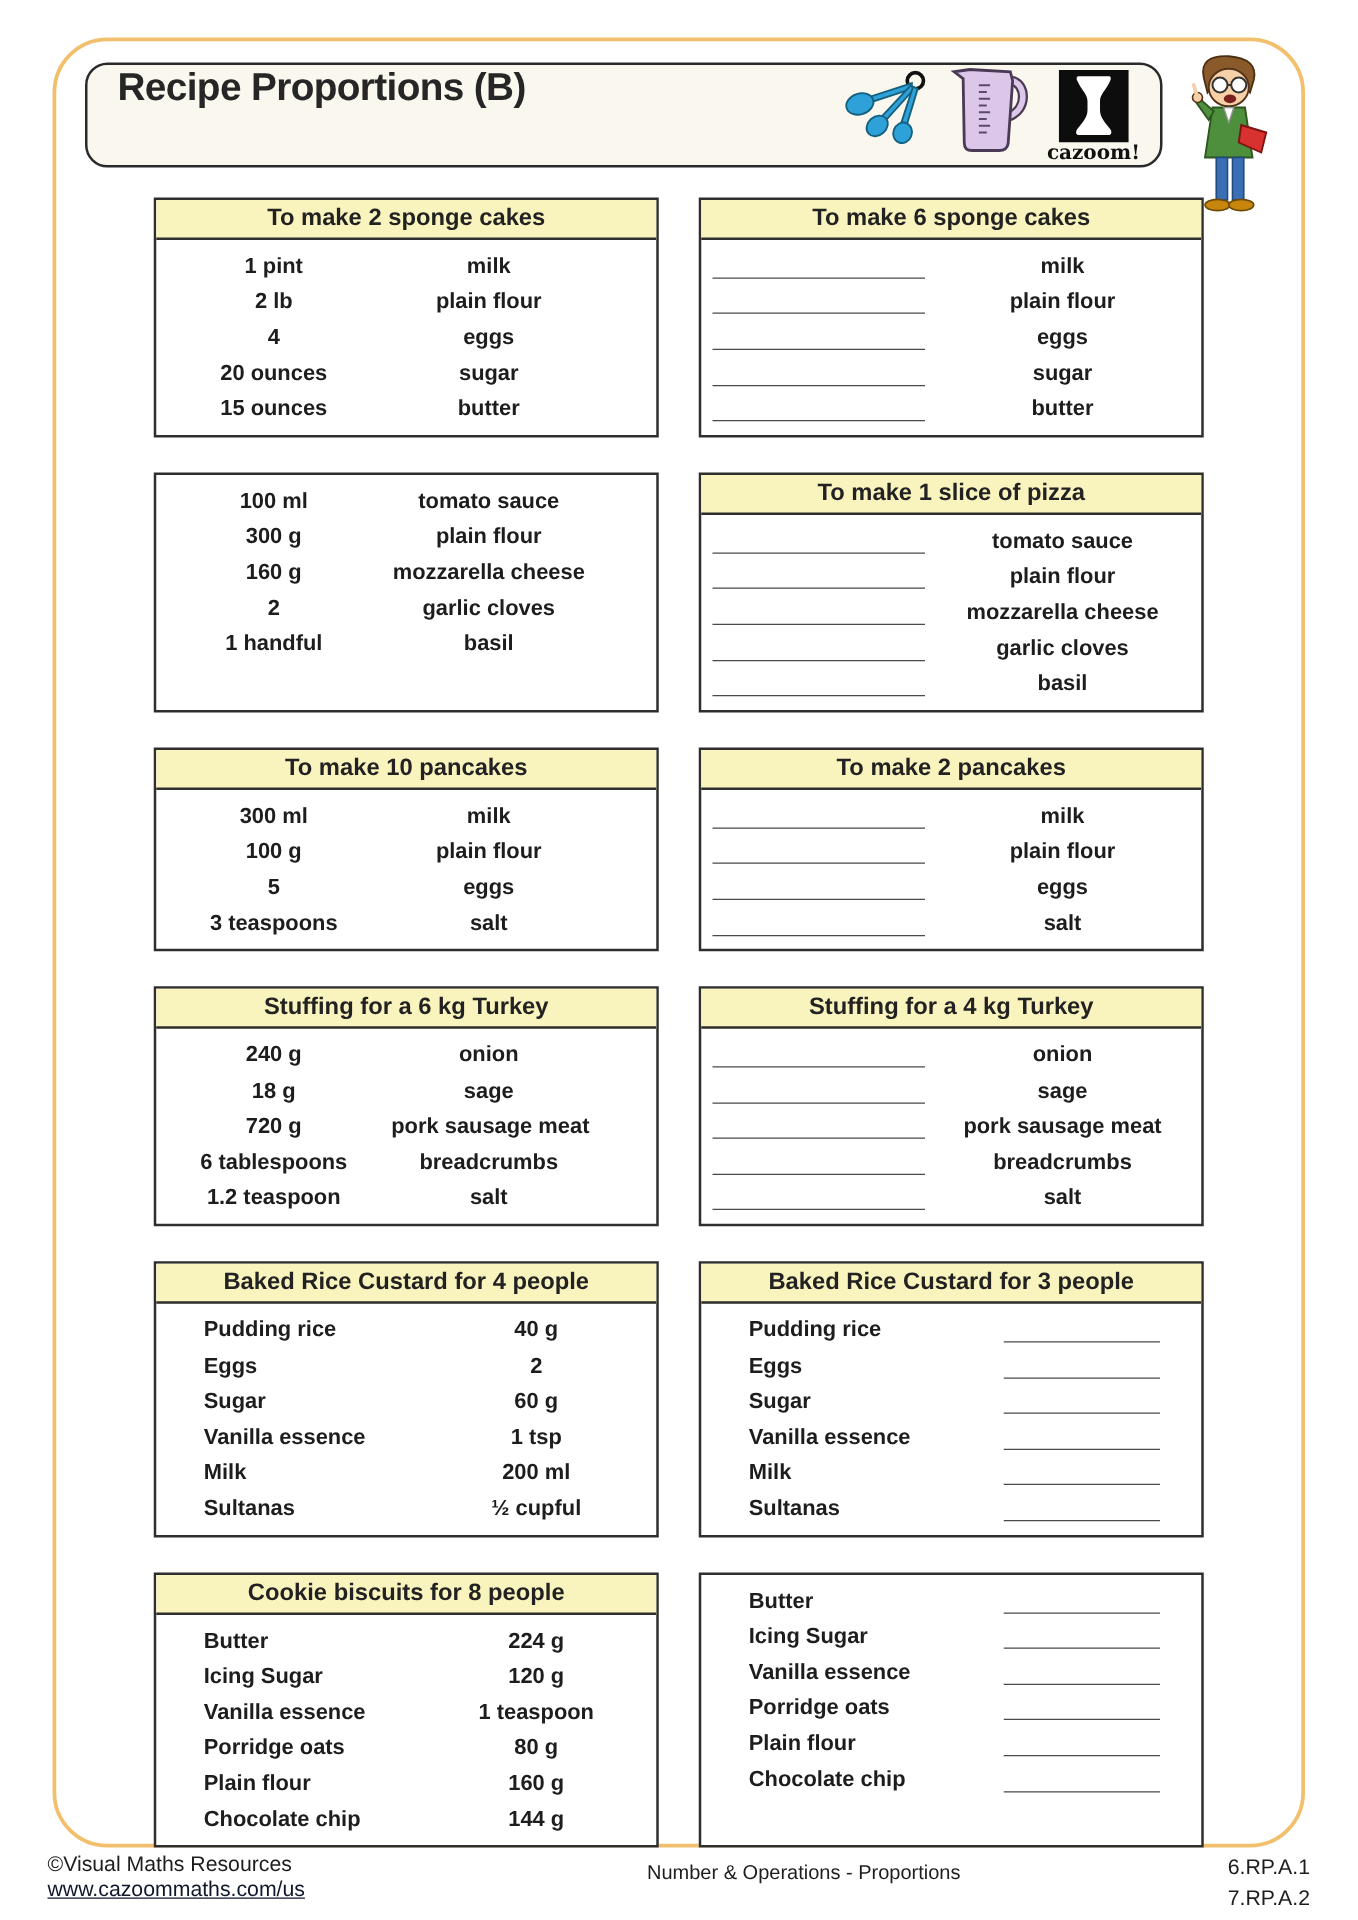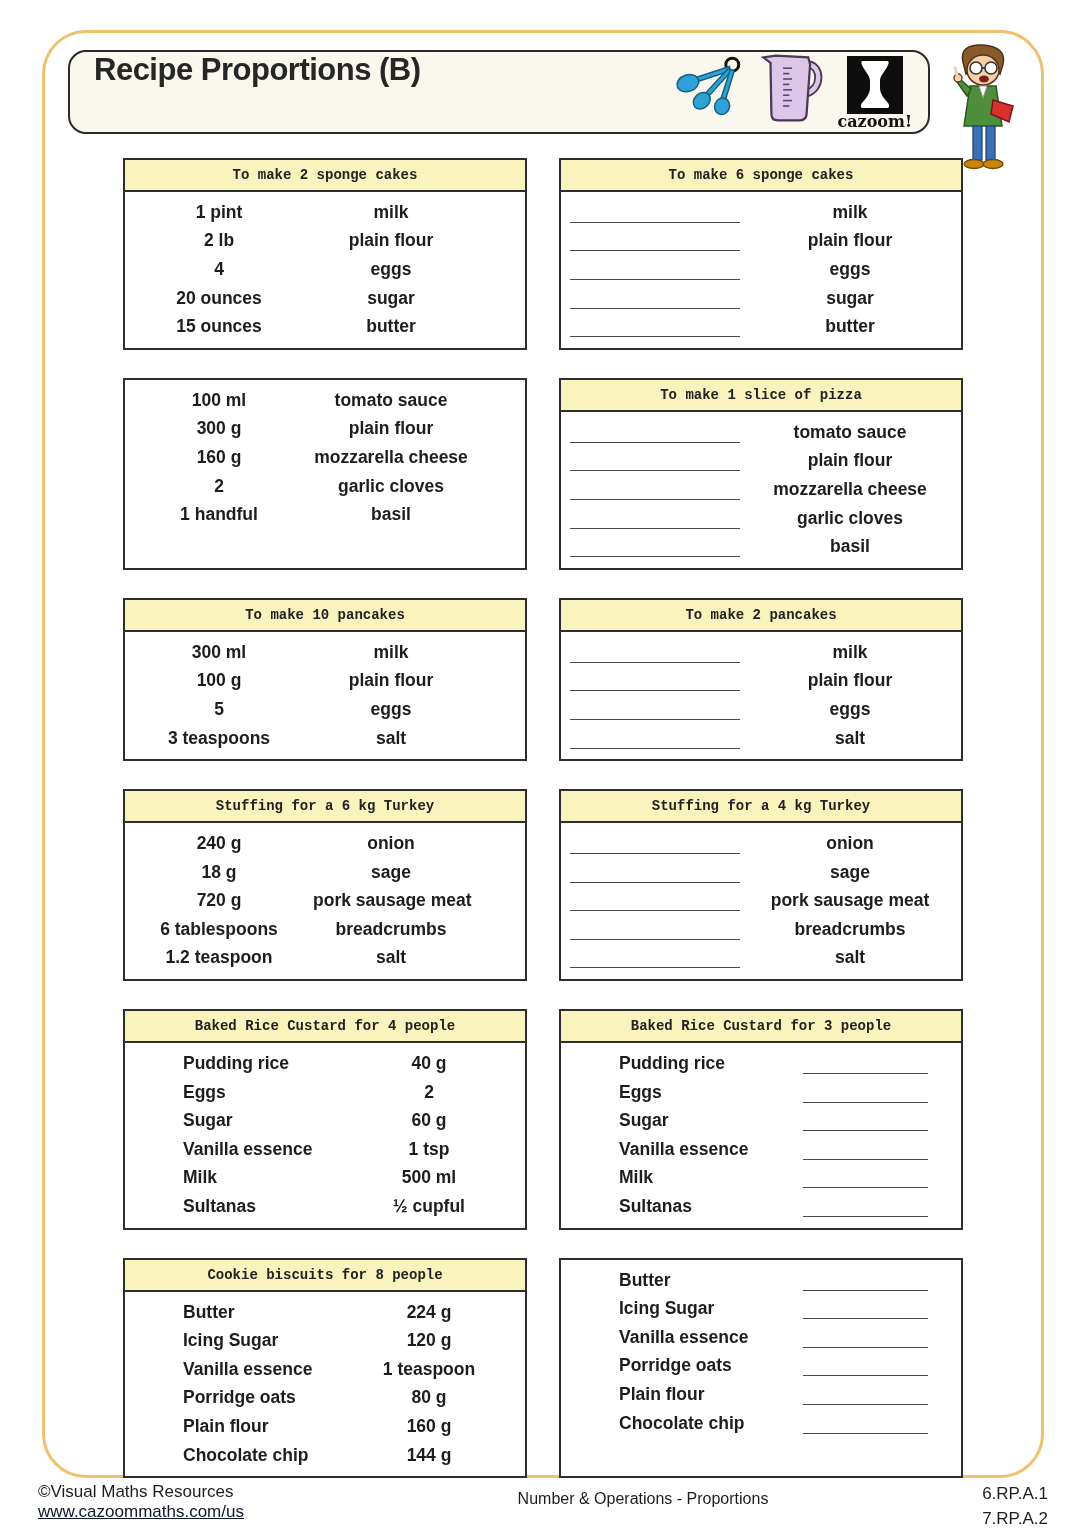--- a/index.html
+++ b/index.html
@@ -19,29 +19,29 @@
   .logo-text { font-family:"DejaVu Serif", serif; font-weight:bold; font-size:16px; color:#111; margin-top:-2px; }
 
   .teacher { position:absolute; left:933px; top:42px; }
 
   .grid { position:absolute; left:123px; top:158px; width:840px;
     display:grid; grid-template-columns:1fr 1fr; column-gap:32px; row-gap:28px; }
 
   .recipe-box { border:2px solid #2e2e2e; background:#ffffff; }
   .box-header { background:#F9F3BD; border-bottom:2px solid #2e2e2e; height:32px;
     display:flex; align-items:center; justify-content:center;
-    font-size:14px; font-weight:bold; color:#222;font-family:Liberation Mono, monospace; }
+    font-size:19px; font-weight:bold; color:#222; }
   .box-body { padding:6px 0 7px 0; }
   .irow { height:28.6px; display:flex; align-items:center; font-size:17.5px; font-weight:bold; }
 
   .cell-amt { flex:0 0 47%; text-align:center; white-space:nowrap; }
   .cell-ing { flex:1; text-align:center; white-space:nowrap; padding-right:56px; }
   .cell-ing.after-blank { padding-right:10px; }
   .cell-blank-l { flex:0 0 47%; display:flex; justify-content:center; }
-  .cell-name { flex:1; padding-left:58px; }
+  .cell-name { flex:1; padding-left:38px; }
   .cell-amt-r { flex:0 0 48%; text-align:center; white-space:nowrap; }
   .cell-blank-r { flex:0 0 48%; display:flex; justify-content:center; }
   .blank-line { display:block; width:170px; height:1px; border-bottom:1.6px solid #4a4a4a; transform:translateY(10px); }
   .blank-line.short { width:125px; }
 
   .footer { position:absolute; left:0; top:1482px; width:1086px; padding:0 38px;
     display:flex; align-items:flex-start; }
   .footer-left { width:310px; font-size:17px; }
   .footer-center { flex:1; text-align:center; font-size:16px; padding-top:8px; }
   .footer-right { width:110px; text-align:right; font-size:17px; line-height:1.45; }
@@ -362,21 +362,21 @@
           <div class="irow">
             <div class="cell-name">Sugar</div>
             <div class="cell-amt-r">60 g</div>
           </div>
           <div class="irow">
             <div class="cell-name">Vanilla essence</div>
             <div class="cell-amt-r">1 tsp</div>
           </div>
           <div class="irow">
             <div class="cell-name">Milk</div>
-            <div class="cell-amt-r">500 ml</div>
+            <div class="cell-amt-r">200 ml</div>
           </div>
           <div class="irow">
             <div class="cell-name">Sultanas</div>
             <div class="cell-amt-r">½ cupful</div>
           </div>
         </div>
       </div>
       <div class="recipe-box">
         <div class="box-header">Baked Rice Custard for 3 people</div>
         <div class="box-body">

